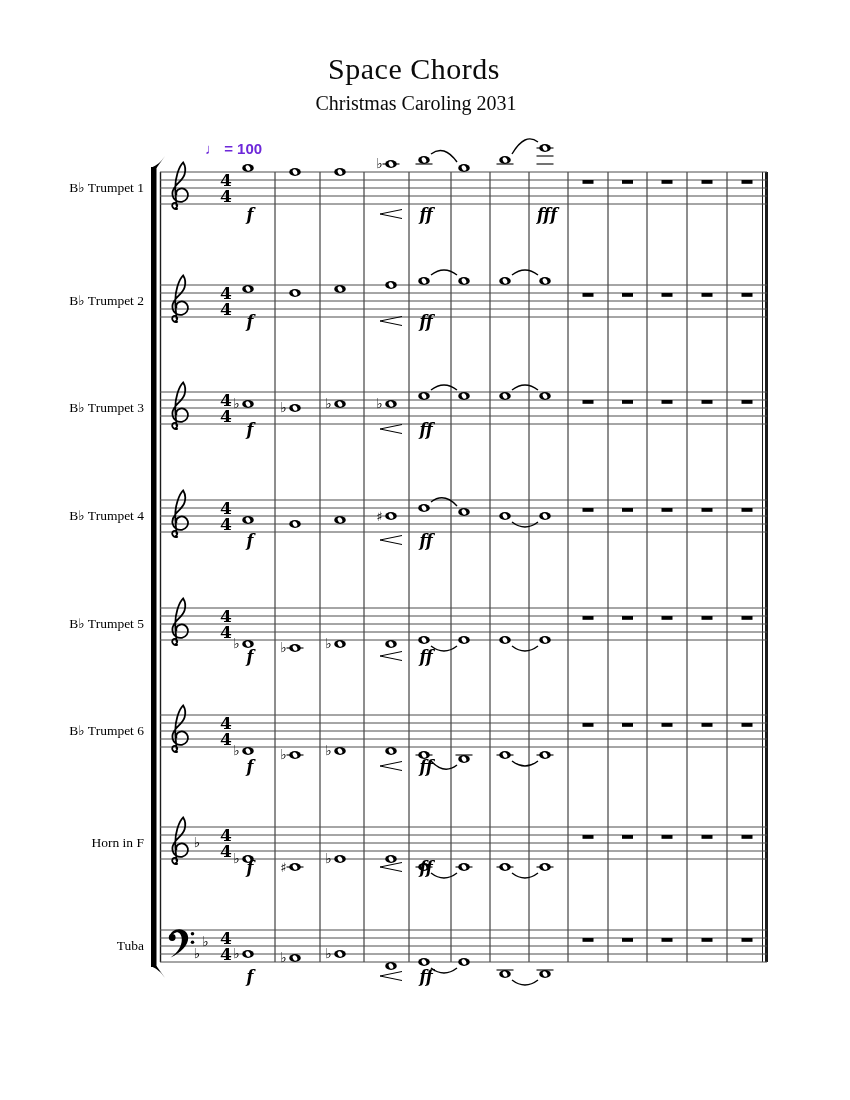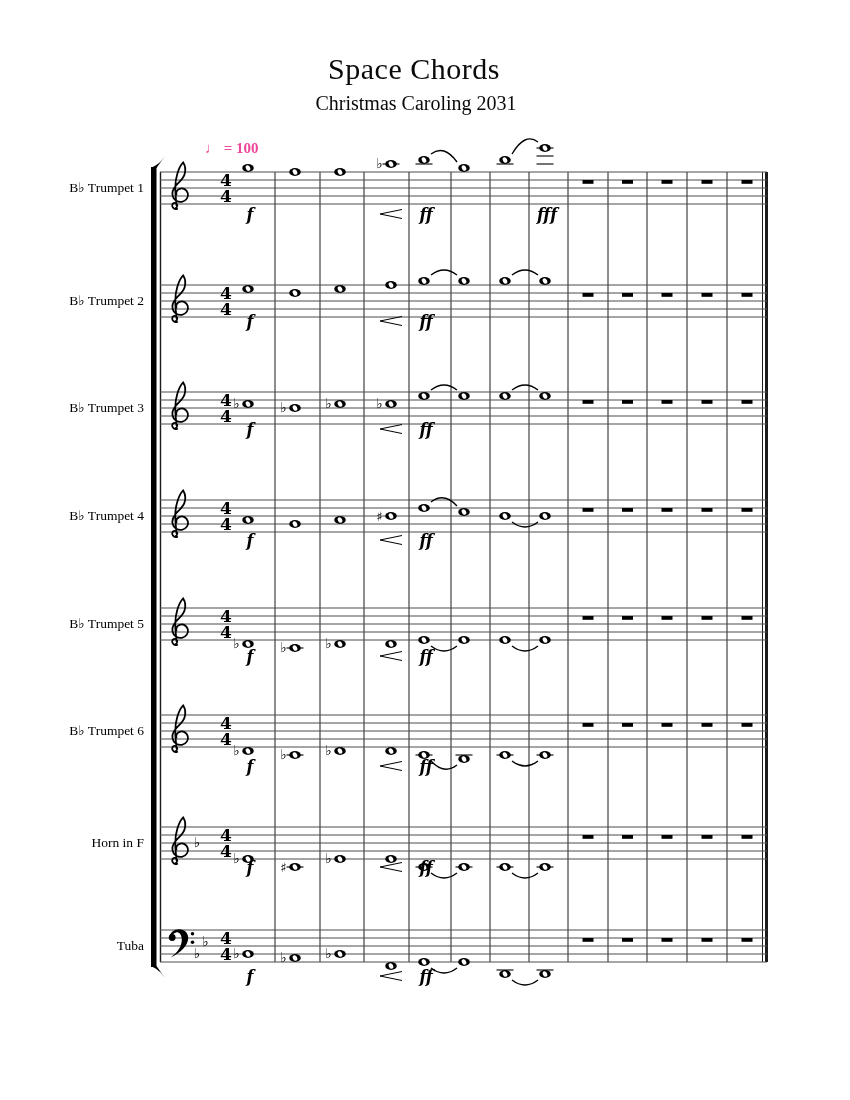--- a/index.html
+++ b/index.html
@@ -3,22 +3,22 @@
 <meta charset="utf-8">
 <style>
   html,body{margin:0;padding:0;background:#fff;}
   #page{position:relative;width:844px;height:1100px;background:#ffffff;overflow:hidden;
         font-family:"Liberation Serif",serif;color:#000;}
   #score-svg{position:absolute;left:0;top:0;}
   .title{position:absolute;left:0;top:52px;width:828px;text-align:center;
          font-size:30px;letter-spacing:.5px;color:#0a0a0a;}
   .subtitle{position:absolute;left:0;top:92px;width:832px;text-align:center;
          font-size:20px;color:#0a0a0a;}
-  .tempo{position:absolute;left:205px;top:140px;font-family:Liberation Serif, serif;
-         font-weight:bold;font-size:15px;color:#ec4899;}
+  .tempo{position:absolute;left:205px;top:140px;font-family:Liberation Sans, sans-serif;
+         font-weight:bold;font-size:15px;color:#6d28d9;}
   .inst-label{position:absolute;right:700px;width:160px;text-align:right;
          font-size:13.5px;line-height:16px;color:#000;white-space:nowrap;}
 </style>
 </head>
 <body>
 
 <div id="page">
   <div class="title">Space Chords</div>
   <div class="subtitle">Christmas Caroling 2031</div>
   <div class="tempo">♩ = 100</div>

